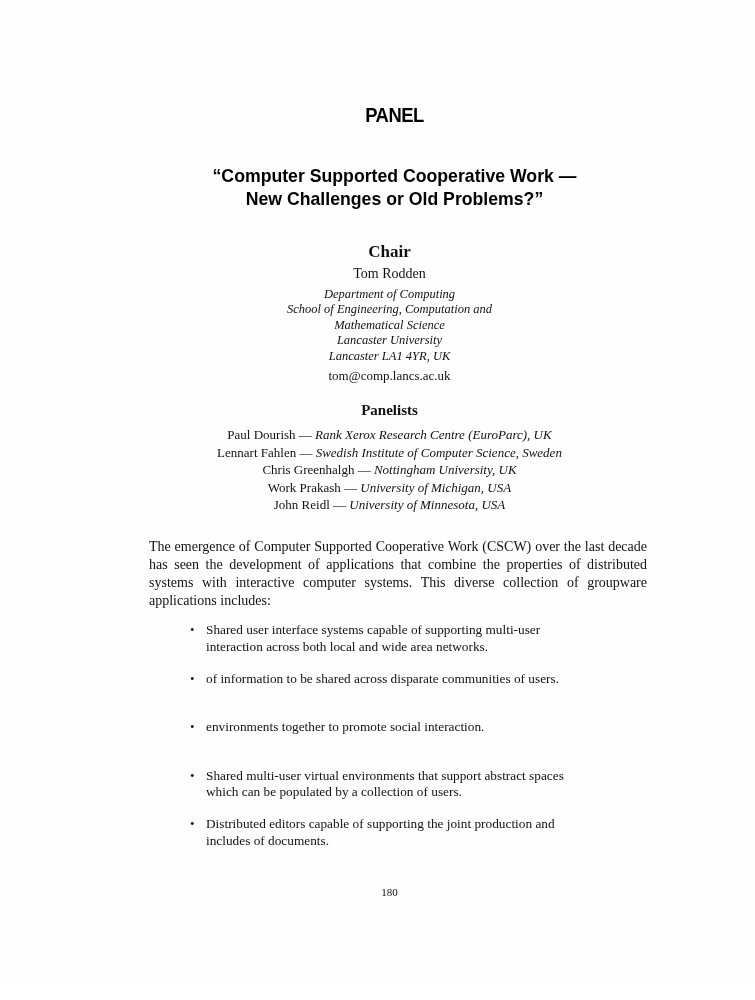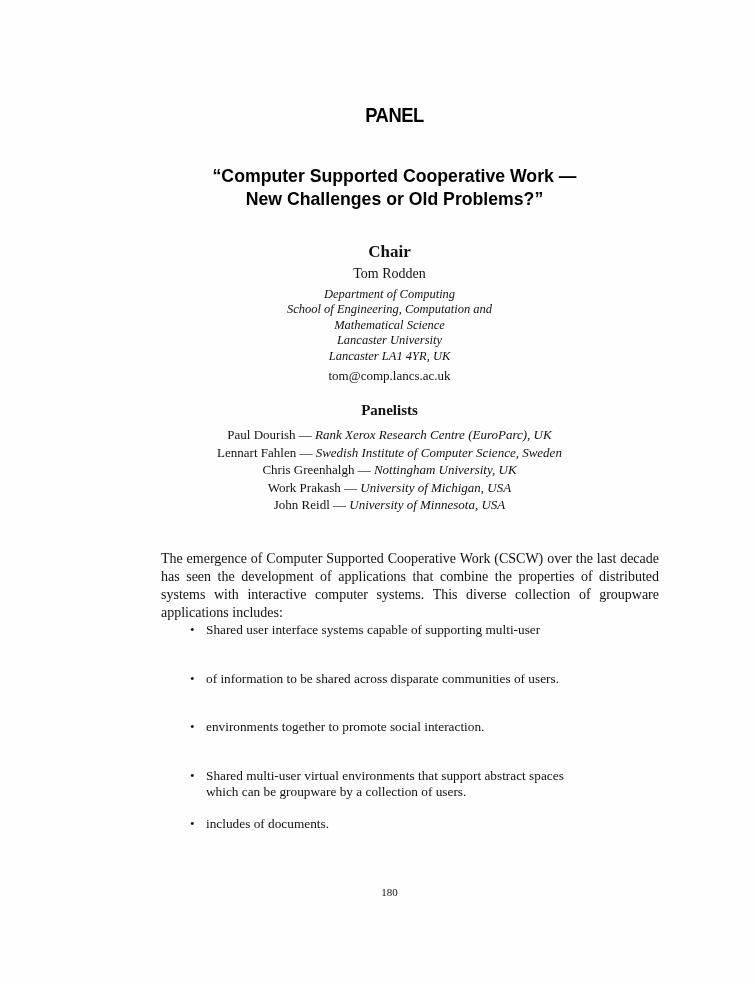--- a/index.html
+++ b/index.html
@@ -160,41 +160,43 @@
       <span>Chris Greenhalgh</span><span> — </span><span class="inst">Nottingham University, UK</span>
     </div>
     <div>
       <span>Work Prakash</span><span> — </span><span class="inst">University of Michigan, USA</span>
     </div>
     <div>
       <span>John Reidl</span><span> — </span><span class="inst">University of Minnesota, USA</span>
     </div>
   </div>
 
-  <p class="intro" style="margin:12px;">The emergence of Computer Supported Cooperative Work (CSCW) over the last decade has seen the development of applications that combine the properties of distributed systems with interactive computer systems. This diverse collection of groupware applications includes:</p>
+  <p class="intro" style="margin:0;">The emergence of Computer Supported Cooperative Work (CSCW) over the last decade has seen the development of applications that combine the properties of distributed systems with interactive computer systems. This diverse collection of groupware applications includes:</p>
 
   <ul class="bullets">
     <li>
       <span class="dot">•</span>
       <div>Shared user interface systems capable of supporting multi-user</div>
+      <div>interaction across both local and wide area networks.</div>
     </li>
     <li>
       <span class="dot">•</span>
       <div>of information to be shared across disparate communities of users.</div>
     </li>
     <li>
       <span class="dot">•</span>
       <div>environments together to promote social interaction.</div>
     </li>
     <li>
       <span class="dot">•</span>
       <div>Shared multi-user virtual environments that support abstract spaces</div>
-      <div>which can be groupware by a collection of users.</div>
-    </li>
-    <li>
-      <span class="dot">•</span>
+      <div>which can be populated by a collection of users.</div>
+    </li>
+    <li>
+      <span class="dot">•</span>
+      <div>Distributed editors capable of supporting the joint production and</div>
       <div>includes of documents.</div>
     </li>
   </ul>
 
   <div class="center page-number">180</div>
 
 </div>
 
 </body></html>

